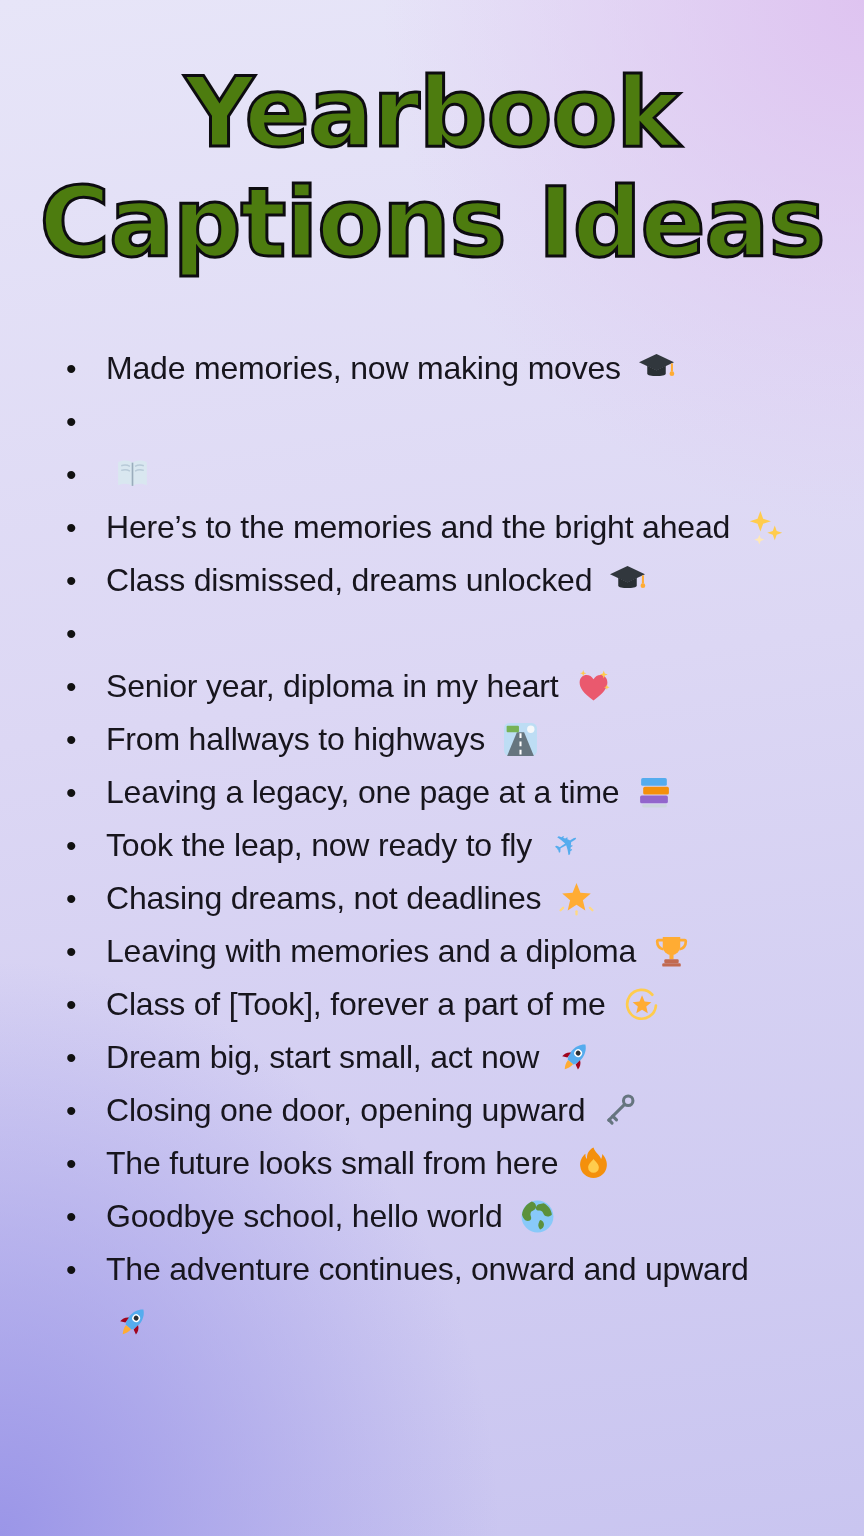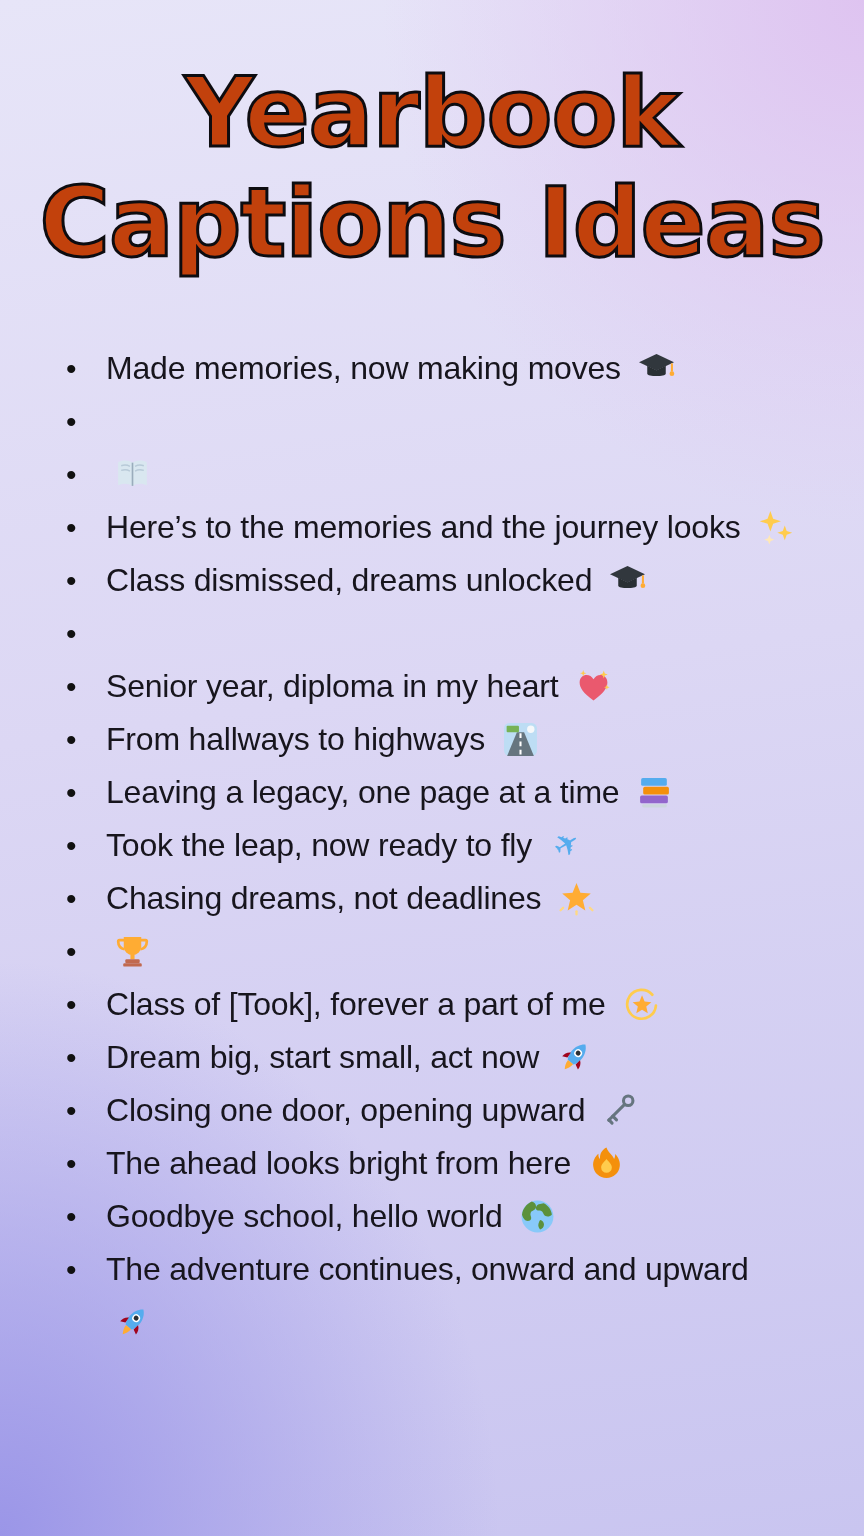--- a/index.html
+++ b/index.html
@@ -6,21 +6,21 @@
   body{
     width:864px;height:1536px;overflow:hidden;position:relative;
     font-family:"Liberation Sans",sans-serif;
     background:
       radial-gradient(90% 55% at 100% 0%, rgba(222,194,240,.95) 0%, rgba(222,194,240,0) 62%),
       radial-gradient(85% 55% at 0% 100%, rgba(152,147,231,.95) 0%, rgba(166,162,233,0) 68%),
       linear-gradient(172deg,#e7e5f8 0%,#dcd7f4 45%,#c9c5f0 100%);
   }
   .page{position:relative;width:864px;height:1536px;}
   .title{
-    margin-top:58px;text-align:center;color:#c2410c;
+    margin-top:58px;text-align:center;color:#4d7c0f;
     font-family:"DejaVu Sans","Liberation Sans",sans-serif;
     font-weight:bold;font-size:96px;line-height:110px;letter-spacing:-1px;
     -webkit-text-stroke:3px #0d0c10;
   }
   .title .line{display:block;}
   .captions{
     list-style:none;margin:46px 0 0 0;padding:0 60px 0 58px;
   }
   .captions li{
     display:flex;align-items:flex-start;
@@ -65,21 +65,21 @@
     <span class="bullet">•</span>
     <span class="cap-text"><span class="icon"><svg viewBox="0 0 36 36">
               <path fill="#D9E7F0" d="M18 6.5C14 3.8 8 3.8 4 6v22.5c4-2.2 10-2.2 14 .6 4-2.8 10-2.8 14-.6V6c-4-2.2-10-2.2-14 .5z"></path>
               <path fill="none" stroke="#9AACBC" stroke-width="1.6" d="M18 6.5v22.6"></path>
               <path fill="none" stroke="#B8CAD8" stroke-width="1.4" d="M7 9.5c3-1 6-.8 8.5.6M7 14c3-1 6-.8 8.5.6M29 9.5c-3-1-6-.8-8.5.6M29 14c-3-1-6-.8-8.5.6"></path>
             </svg></span></span>
   </li>
 
   <li>
     <span class="bullet">•</span>
-    <span class="cap-text"><span class="txt">Here’s to the memories and the journey looks </span><span class="icon"><svg viewBox="0 0 36 36">
+    <span class="cap-text"><span class="txt">Here’s to the memories and the bright ahead </span><span class="icon"><svg viewBox="0 0 36 36">
               <path fill="#FFCC4D" d="M13 2l2.7 7.6L23.3 12l-7.6 2.4L13 22l-2.7-7.6L2.7 12l7.6-2.4z"></path>
               <path fill="#FFCC4D" d="M27 16l1.9 5.3 5.3 1.9-5.3 1.9L27 30.4l-1.9-5.3-5.3-1.9 5.3-1.9z"></path>
               <path fill="#FFE8B6" d="M12 25l1.3 3.5 3.5 1.3-3.5 1.3L12 34.6l-1.3-3.5-3.5-1.3 3.5-1.3z"></path>
             </svg></span></span>
   </li>
 
   <li>
     <span class="bullet">•</span>
     <span class="cap-text"><span class="txt">Class dismissed, dreams unlocked </span><span class="icon"><svg viewBox="0 0 36 36">
               <path fill="#31373D" d="M18 4 1 12l17 8 17-8z"></path>
@@ -137,21 +137,21 @@
               <g stroke="#FFD983" stroke-width="2.2" stroke-linecap="round">
                 <path d="M31 27l2.5 2.5"></path>
                 <path d="M5 27l-2.5 2.5"></path>
                 <path d="M18 30.5v3"></path>
               </g>
             </svg></span></span>
   </li>
 
   <li>
     <span class="bullet">•</span>
-    <span class="cap-text"><span class="icon"><svg viewBox="0 0 36 36">
+    <span class="cap-text"><span class="txt">Leaving with memories and a diploma </span><span class="icon"><svg viewBox="0 0 36 36">
               <path fill="none" stroke="#FFAC33" stroke-width="2.6" d="M10.5 7H5.3c-.7 0-1.2.5-1.2 1.2 0 4 2.6 6.8 6.2 7.6M25.5 7h5.2c.7 0 1.2.5 1.2 1.2 0 4-2.6 6.8-6.2 7.6"></path>
               <path fill="#FFAC33" d="M9.5 4h17v9a8.5 8.5 0 0 1-17 0z"></path>
               <rect x="16" y="20" width="4" height="5.5" fill="#FFAC33"></rect>
               <rect x="11" y="25.5" width="14" height="4" rx="1.2" fill="#C1694F"></rect>
               <rect x="9" y="29.5" width="18" height="3.2" rx="1.2" fill="#C1694F"></rect>
             </svg></span></span>
   </li>
 
   <li>
     <span class="bullet">•</span>
@@ -180,21 +180,21 @@
                 <circle cx="25.5" cy="8.5" r="4.6"></circle>
                 <path d="M22 12L6.5 27.5"></path>
                 <path d="M10.5 23.5l3.6 3.6"></path>
                 <path d="M6.8 27.2l3 3"></path>
               </g>
             </svg></span></span>
   </li>
 
   <li>
     <span class="bullet">•</span>
-    <span class="cap-text"><span class="txt">The ahead looks bright from here </span><span class="icon"><svg viewBox="0 0 36 36">
+    <span class="cap-text"><span class="txt">The future looks small from here </span><span class="icon"><svg viewBox="0 0 36 36">
               <path fill="#F4900C" d="M18 2.5c1.4 5 5.9 7.1 7.4 11 .8-1.4 1.2-3.2 1-4.8 3.4 3.4 5.1 8 4.5 12C30.1 27.3 24.9 32 18 32S5.9 27.3 5.1 20.7C4.5 16 6.8 11.2 10.2 8.6c-.3 2 .2 4 1.5 5C11.3 8.6 13.8 4.5 18 2.5z"></path>
               <path fill="#FFCC4D" d="M18 13.5c2.6 3.2 5.2 4.8 5.2 8.4a5.2 5.2 0 0 1-10.4 0c0-3.6 2.6-5.2 5.2-8.4z"></path>
             </svg></span></span>
   </li>
 
   <li>
     <span class="bullet">•</span>
     <span class="cap-text"><span class="txt">Goodbye school, hello world </span><span class="icon"><svg viewBox="0 0 36 36">
               <circle cx="18" cy="18" r="15.5" fill="#88C9F9"></circle>
               <path fill="#5C913B" d="M12.5 3.5c3 1.2 4.8 3.4 3.8 6.3-.9 2.6-4 2.2-5 4.7-.8 2 1 3.6.5 5.6-.6 2.5-3.6 2.6-5.7 1.5-1.6-1.5-2.6-3.3-3.2-5.4.8-5.8 4.5-10.5 9.6-12.7zM24 5c4.3 2 7.4 6.2 8 11-1.5 2-4.2 2.6-6.2 1.6-2.5-1.3-2-4.2-4.5-5.2-2-.8-3.6.5-4.6-1.5-.9-1.9.8-3.9 2.6-4.7 1.6-.7 3.2-.9 4.7-1.2z"></path>

